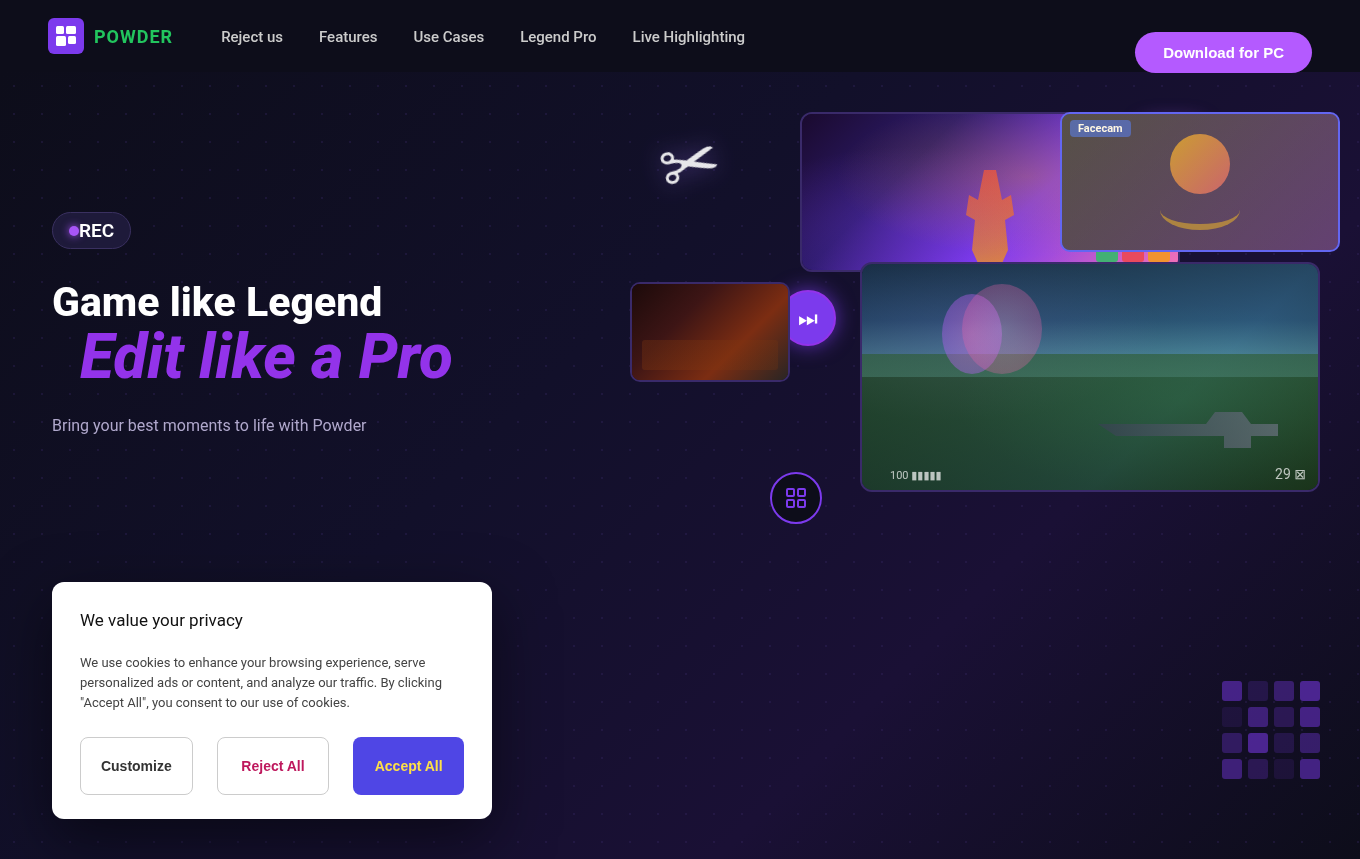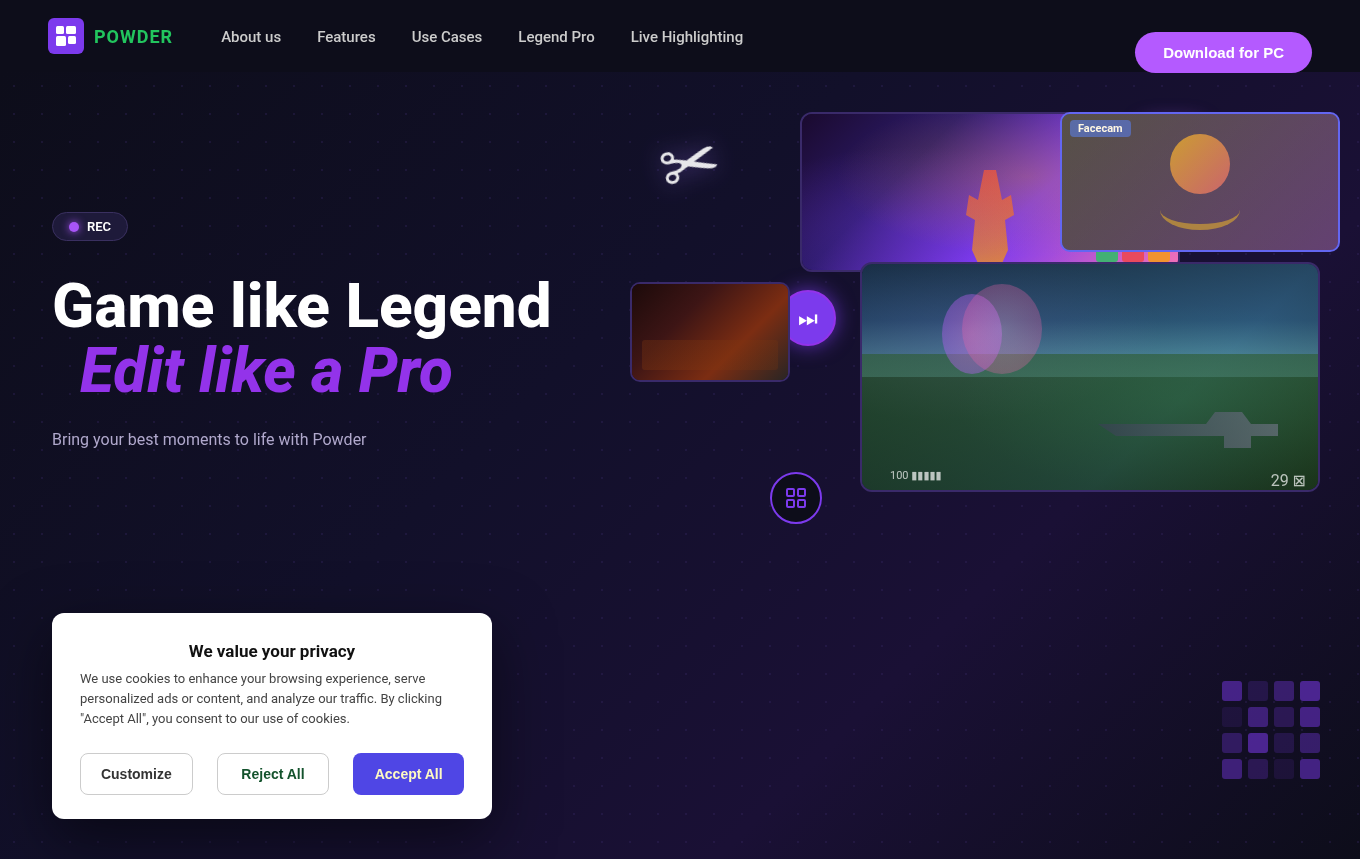--- a/index.html
+++ b/index.html
@@ -98,40 +98,39 @@
       position: relative;
       z-index: 2;
       padding-left: 52px;
       padding-top: 80px;
       max-width: 560px;
     }
 
     .rec-badge {
       display: inline-flex;
       align-items: center;
-      gap: 8px;
       background: #1e1a3a;
       border: 1px solid #3a3060;
       border-radius: 50px;
       padding: 6px 16px;
-      font-size: 13px;
+      font-size: 19px;
       font-weight: 600;
       color: #fff;
       margin-bottom: 32px;
     }
     .rec-dot {
       width: 10px;
       height: 10px;
       border-radius: 50%;
       background: #a855f7;
       box-shadow: 0 0 8px #a855f7;
     }
 
     .hero-title-1 {
-      font-size: 62px;
+      font-size: 41px;
       font-weight: 800;
       color: #fff;
       line-height: 1.05;
     }
     .hero-title-2 {
       font-size: 62px;
       font-weight: 800;
       color: #9333ea;
       font-style: italic;
       line-height: 1.05;
@@ -381,24 +380,23 @@
       left: 52px;
       width: 440px;
       background: #fff;
       border-radius: 12px;
       padding: 28px 28px 24px;
       z-index: 200;
       box-shadow: 0 20px 60px rgba(0,0,0,0.5);
     }
     .cookie-title {
       font-size: 17px;
-      font-weight: 700;
+      font-weight: 400;
       color: #111;
-      margin-bottom: 8px;
-      text-align: center;
+      margin-bottom: 23px;
     }
     .cookie-text {
       font-size: 13px;
       color: #444;
       line-height: 1.55;
       margin-bottom: 24px;
     }
     .cookie-buttons {
       display: flex;
       gap: 24px;
@@ -409,58 +407,58 @@
       background: #fff;
       border: 1.5px solid #ccc;
       border-radius: 8px;
       font-size: 14px;
       font-weight: 600;
       color: #333;
       cursor: pointer;
     }
     .btn-reject {
       flex: 1;
-      padding: 12px 16px;
+      padding: 20px 16px;
       background: #fff;
       border: 1.5px solid #ccc;
       border-radius: 8px;
       font-size: 14px;
       font-weight: 600;
-      color: #14532d;
+      color: #be185d;
       cursor: pointer;
     }
     .btn-accept {
       flex: 1;
       padding: 12px 16px;
       background: #4f46e5;
       border: none;
       border-radius: 8px;
       font-size: 14px;
       font-weight: 600;
-      color: #fef9c3;
+      color: #fde047;
       cursor: pointer;
     }
   </style>
 </head>
 <body>
 
 <nav>
   <a class="logo" href="#">
     <div class="logo-icon">
       <svg viewBox="0 0 22 22" fill="none" xmlns="http://www.w3.org/2000/svg">
         <rect x="1" y="1" width="8" height="8" rx="1.5" fill="white"></rect>
         <rect x="11" y="1" width="10" height="8" rx="1.5" fill="white"></rect>
         <rect x="1" y="11" width="10" height="10" rx="1.5" fill="white"></rect>
         <rect x="13" y="11" width="8" height="8" rx="1.5" fill="white"></rect>
       </svg>
     </div>
     <span class="logo-text">POWDER</span>
   </a>
   <ul class="nav-links">
-    <li><a href="#">About us</a></li>
+    <li><a href="#">Reject us</a></li>
     <li><a href="#">Features</a></li>
     <li><a href="#">Use Cases</a></li>
     <li><a href="#">Legend Pro</a></li>
     <li><a href="#">Live Highlighting</a></li>
   </ul>
   <button class="nav-cta">Download for PC</button>
 </nav>
 
 <section class="hero">
 
@@ -520,21 +518,21 @@
 
         <div style="position:absolute;top:0;left:0;right:0;bottom:50%;background:linear-gradient(180deg,#1e3a5f,#2d5a8e,#7ec8e3);opacity:0.5;"></div>
         <div style="position:absolute;bottom:0;left:0;right:0;top:40%;background:linear-gradient(0deg,#1a3a1a,#2d5a2d);opacity:0.6;"></div>
 
         <div style="position:absolute;top:30px;left:80px;width:60px;height:80px;background:radial-gradient(#e879f9,#a855f7);border-radius:50%;opacity:0.4;"></div>
         <div style="position:absolute;top:20px;left:100px;width:80px;height:90px;background:radial-gradient(#f9a8d4,#ec4899);border-radius:50%;opacity:0.3;"></div>
 
         <div class="gun-shape"></div>
 
         <div style="position:absolute;bottom:8px;left:28px;font-size:11px;color:#fff;opacity:0.7;">100 ▮▮▮▮▮</div>
-        <div style="position:absolute;bottom:0;right:12px;font-size:16px;color:#fff;opacity:0.7;">29 ⊠</div>
+        <div style="position:absolute;bottom:8px;right:12px;font-size:14px;color:#fff;opacity:0.7;">29 ⊠</div>
       </div>
     </div>
 
     <div class="grid-icon">
       <svg width="24" height="24" viewBox="0 0 24 24" fill="none" xmlns="http://www.w3.org/2000/svg">
         <rect x="3" y="3" width="7" height="7" rx="1" stroke="#7c3aed" stroke-width="2"></rect>
         <rect x="14" y="3" width="7" height="7" rx="1" stroke="#7c3aed" stroke-width="2"></rect>
         <rect x="3" y="14" width="7" height="7" rx="1" stroke="#7c3aed" stroke-width="2"></rect>
         <rect x="14" y="14" width="7" height="7" rx="1" stroke="#7c3aed" stroke-width="2"></rect>
       </svg>

